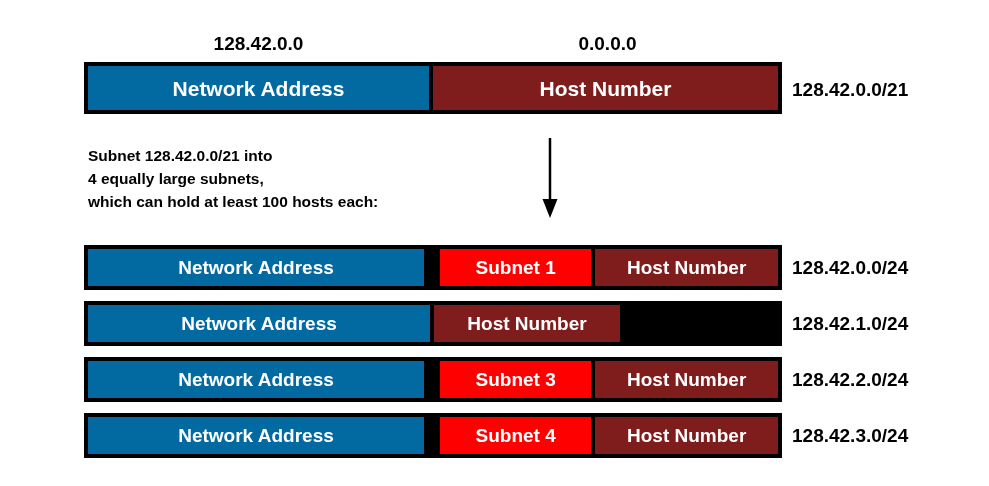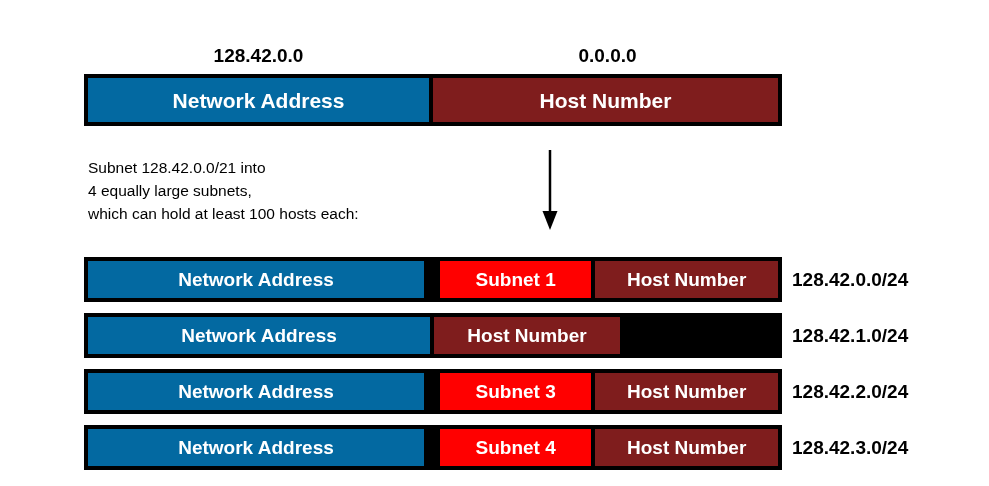--- a/index.html
+++ b/index.html
@@ -11,21 +11,21 @@
     width: 989px;
     height: 486px;
     position: relative;
     overflow: hidden;
     font-family: "Liberation Sans", sans-serif;
     background: #ffffff;
   }
 
   #canvas {
     position: absolute;
-    left: 0; top: 12px;
+    left: 0; top: 0;
     width: 989px;
     height: 442px;
   }
 
   
   .col-label {
     position: absolute;
     font-size: 19px;
     font-weight: bold;
     color: #000000;
@@ -93,21 +93,21 @@
   #cidr-sub-1 { top: 313px; }
   #cidr-sub-2 { top: 369px; }
   #cidr-sub-3 { top: 425px; }
 
   
   #note {
     position: absolute;
     left: 88px;
     top: 144px;
     font-size: 15.5px;
-    font-weight: normal;
+    font-weight: bold;
     color: #000000;
     line-height: 23px;
     white-space: nowrap;
   }
   #note div { display: block; }
 
   
   #arrow {
     position: absolute;
     left: 530px;
@@ -121,20 +121,21 @@
 
 <div id="canvas">
 
   <div class="col-label" id="label-network-top">128.42.0.0</div>
   <div class="col-label" id="label-host-top">0.0.0.0</div>
 
   <div class="bar" id="bar-top">
     <div class="seg seg-blue">Network Address</div>
     <div class="seg seg-brown">Host Number</div>
   </div>
+  <div class="cidr" id="cidr-top">128.42.0.0/21</div>
 
   <div id="note">
     <div>Subnet 128.42.0.0/21 into</div>
     <div>4 equally large subnets,</div>
     <div>which can hold at least 100 hosts each:</div>
   </div>
 
   <svg id="arrow" viewBox="0 0 40 82">
     <line x1="20" y1="0" x2="20" y2="68" stroke="#000000" stroke-width="2.5"></line>
     <polygon points="20,80 12.5,61 27.5,61" fill="#000000"></polygon>

